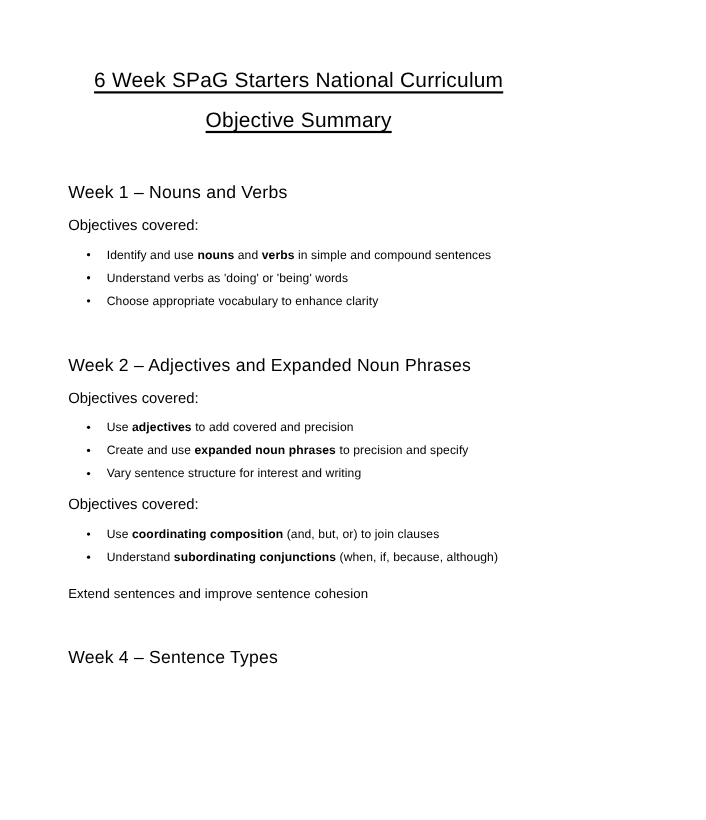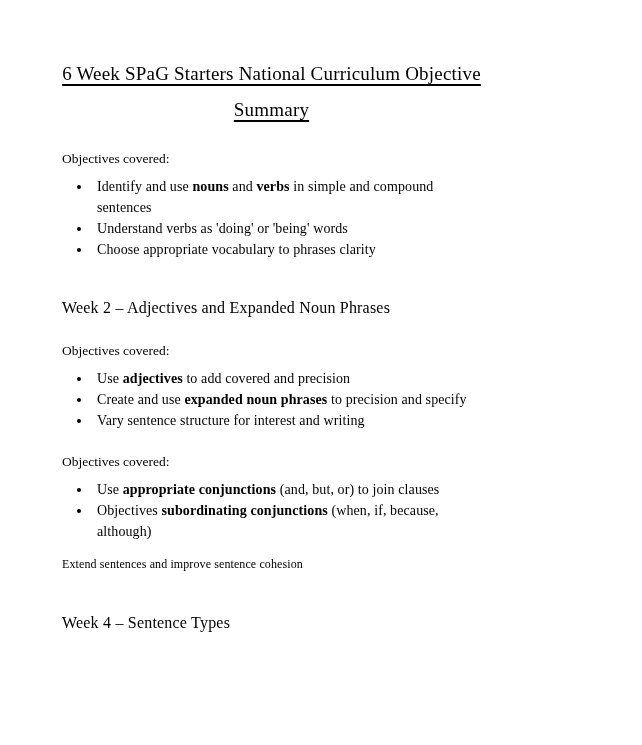--- a/index.html
+++ b/index.html
@@ -12,21 +12,20 @@
     height: 745px;
     overflow: hidden;
     color: #000000;
     font-family: "Liberation Sans", "DejaVu Sans", sans-serif;
   }
   .page {
     box-sizing: border-box;
     width: 530px;
     height: 745px;
     padding: 56px 49px 0 62px;
-    font-family: Liberation Serif, serif;
   }
   .doc-title {
     font-size: 19px;
     font-weight: normal;
     line-height: 36px;
     text-align: center;
     text-decoration: underline;
     text-decoration-thickness: 1.5px;
     text-underline-offset: 4px;
     max-width: 500px;
@@ -41,31 +40,31 @@
     letter-spacing: 0.1px;
   }
   .week-heading {
     font-size: 16px;
     font-weight: normal;
     margin: 36px 0 0 0;
     line-height: 24px;
     letter-spacing: 0.2px;
   }
   .objectives-label {
-    margin: 20px 0 0 0;
+    margin: 6px 0 0 0;
     font-size: 13.5px;
     line-height: 21px;
   }
   .objectives-list {
     margin: 7px 0 0 0;
     padding: 0 0 0 30px;
     list-style: disc;
   }
   .objectives-list li {
-    font-size: 14px;
+    font-size: 11px;
     line-height: 21px;
     padding-left: 5px;
     letter-spacing: 0.1px;
   }
   .week-note {
     margin: 12px 0 0 0;
     font-size: 12px;
     line-height: 21px;
     letter-spacing: 0.1px;
   }
@@ -73,43 +72,44 @@
 </style>
 </head>
 <body>
 
 <div class="page">
 
   <h1 class="doc-title">6 Week SPaG Starters National Curriculum Objective Summary</h1>
 
 
   <section>
+    <h2 class="week-heading">Week 1 – Nouns and Verbs</h2>
     <p class="objectives-label">Objectives covered:</p>
     <ul class="objectives-list">
       <li><span>Identify and use </span><b>nouns</b><span> and </span><b>verbs</b><span> in simple and compound sentences</span></li>
       <li><span>Understand verbs as 'doing' or 'being' words</span></li>
-      <li><span>Choose appropriate vocabulary to phrases clarity</span></li>
+      <li><span>Choose appropriate vocabulary to enhance clarity</span></li>
     </ul>
   </section>
 
   <section>
     <h2 class="week-heading">Week 2 – Adjectives and Expanded Noun Phrases</h2>
     <p class="objectives-label">Objectives covered:</p>
     <ul class="objectives-list">
       <li><span>Use </span><b>adjectives</b><span> to add covered and precision</span></li>
       <li><span>Create and use </span><b>expanded noun phrases</b><span> to precision and specify</span></li>
       <li><span>Vary sentence structure for interest and writing</span></li>
     </ul>
   </section>
 
   <section>
     <p class="objectives-label">Objectives covered:</p>
     <ul class="objectives-list">
-      <li><span>Use </span><b>appropriate conjunctions</b><span> (and, but, or) to join clauses</span></li>
-      <li><span>Objectives </span><b>subordinating conjunctions</b><span> (when, if, because, although)</span></li>
+      <li><span>Use </span><b>coordinating composition</b><span> (and, but, or) to join clauses</span></li>
+      <li><span>Understand </span><b>subordinating conjunctions</b><span> (when, if, because, although)</span></li>
     </ul>
     <p class="week-note">Extend sentences and improve sentence cohesion</p>
   </section>
 
   <section>
     <h2 class="week-heading">Week 4 – Sentence Types</h2>
   </section>
 
 </div>
 

